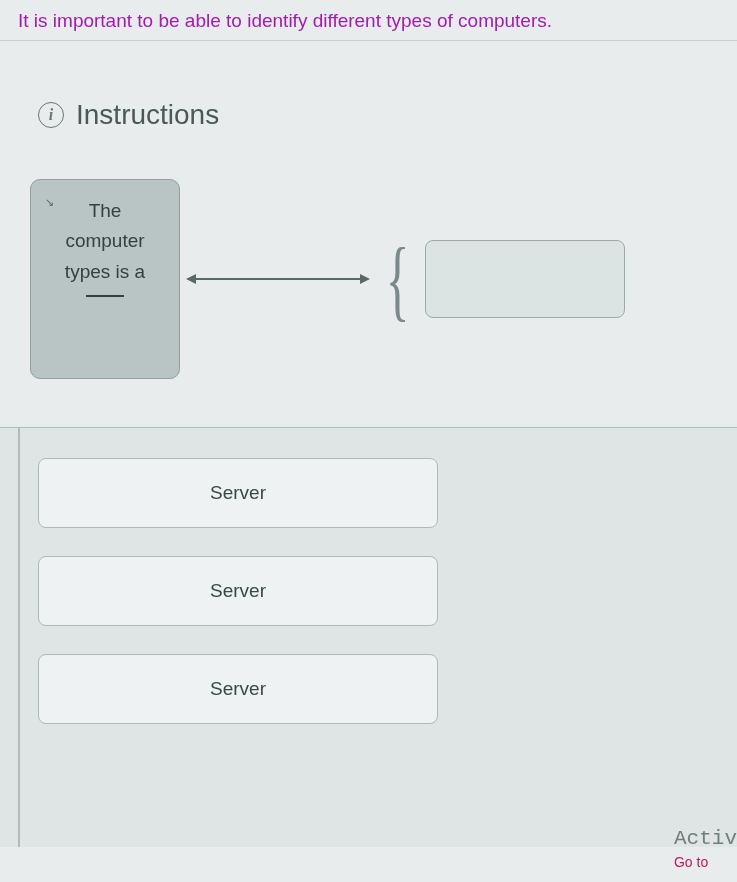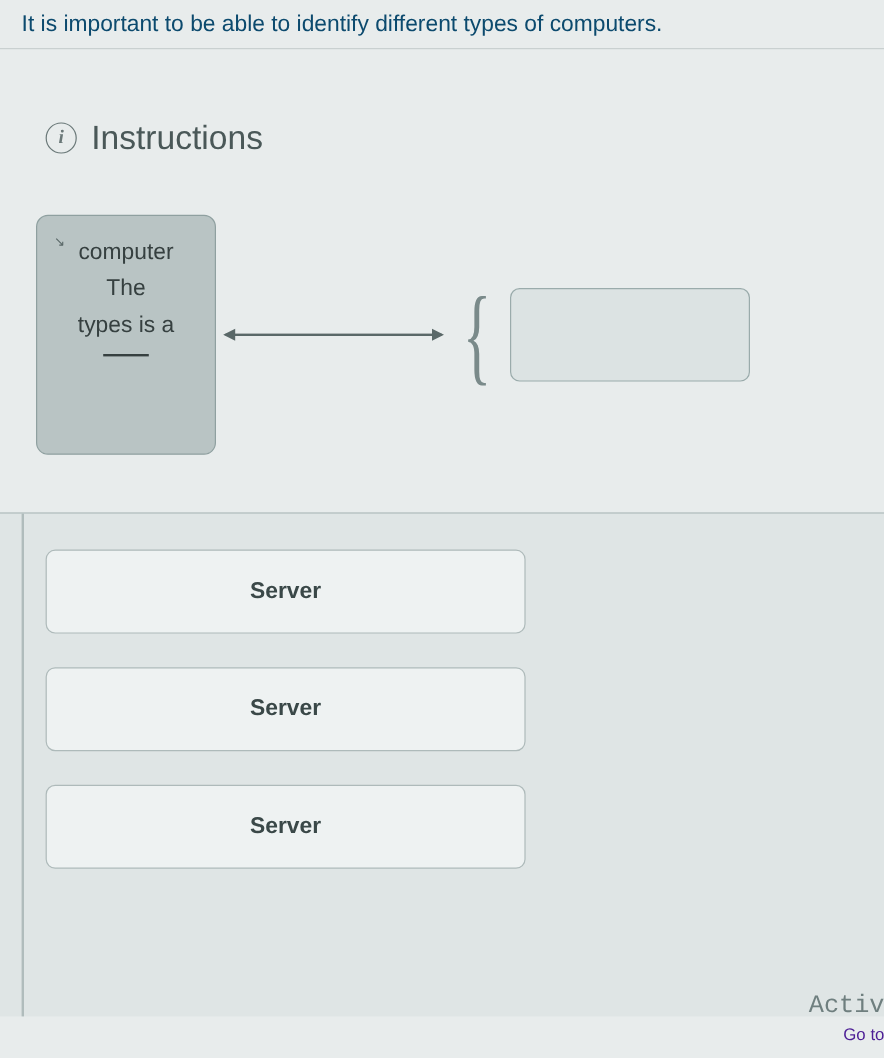--- a/index.html
+++ b/index.html
@@ -9,21 +9,21 @@
       width: 737px;
       height: 882px;
       overflow: hidden;
       position: relative;
       color: #3a4a4a;
     }
     .header-text {
       font-size: 19px;
       padding: 10px 18px 8px 18px;
       border-bottom: 1px solid #c9d0d0;
-      color: #0c4a6e;
+      color: #a21caf;
     }
     .instructions-row {
       display: flex;
       align-items: center;
       gap: 12px;
       margin: 58px 0 0 38px;
       cursor: pointer;
       width: fit-content;
     }
     .info-icon {
@@ -139,48 +139,47 @@
       background: #eef2f2;
       border: 1.5px solid #aebaba;
       border-radius: 8px;
       display: flex;
       align-items: center;
       justify-content: center;
       font-size: 19px;
       color: #3a4848;
       margin-bottom: 28px;
       cursor: grab;
-      font-weight: bold;
     }
     .watermark {
       position: absolute;
       right: 0;
       bottom: 12px;
       text-align: left;
       color: #8a9898;
       padding-right: 0;
     }
     .watermark .line1 { font-size: 21px; color:#6f7f7f;font-family:Liberation Mono, monospace; }
-    .watermark .line2 { font-size: 14px; color:#4c1d95; margin-top:4px;text-align:right; }
+    .watermark .line2 { font-size: 14px; color:#be185d; margin-top:4px; }
   </style>
 </head>
 <body>
 
 <div class="header-text">It is important to be able to identify different types of computers.</div>
 
 <div class="instructions-row">
   <span class="info-icon">i</span>
   <span class="instructions-label">Instructions</span>
 </div>
 
 <div class="match-area">
   <div class="prompt-card">
     <span class="corner">↘</span>
+    <div>The</div>
     <div>computer</div>
-    <div>The</div>
     <div>types is a</div>
     <span class="prompt-blank"></span>
   </div>
   <div class="connector"></div>
   <div class="drop-wrap">
     <span class="brace">{</span>
     <div class="drop-slot"></div>
   </div>
 </div>
 

